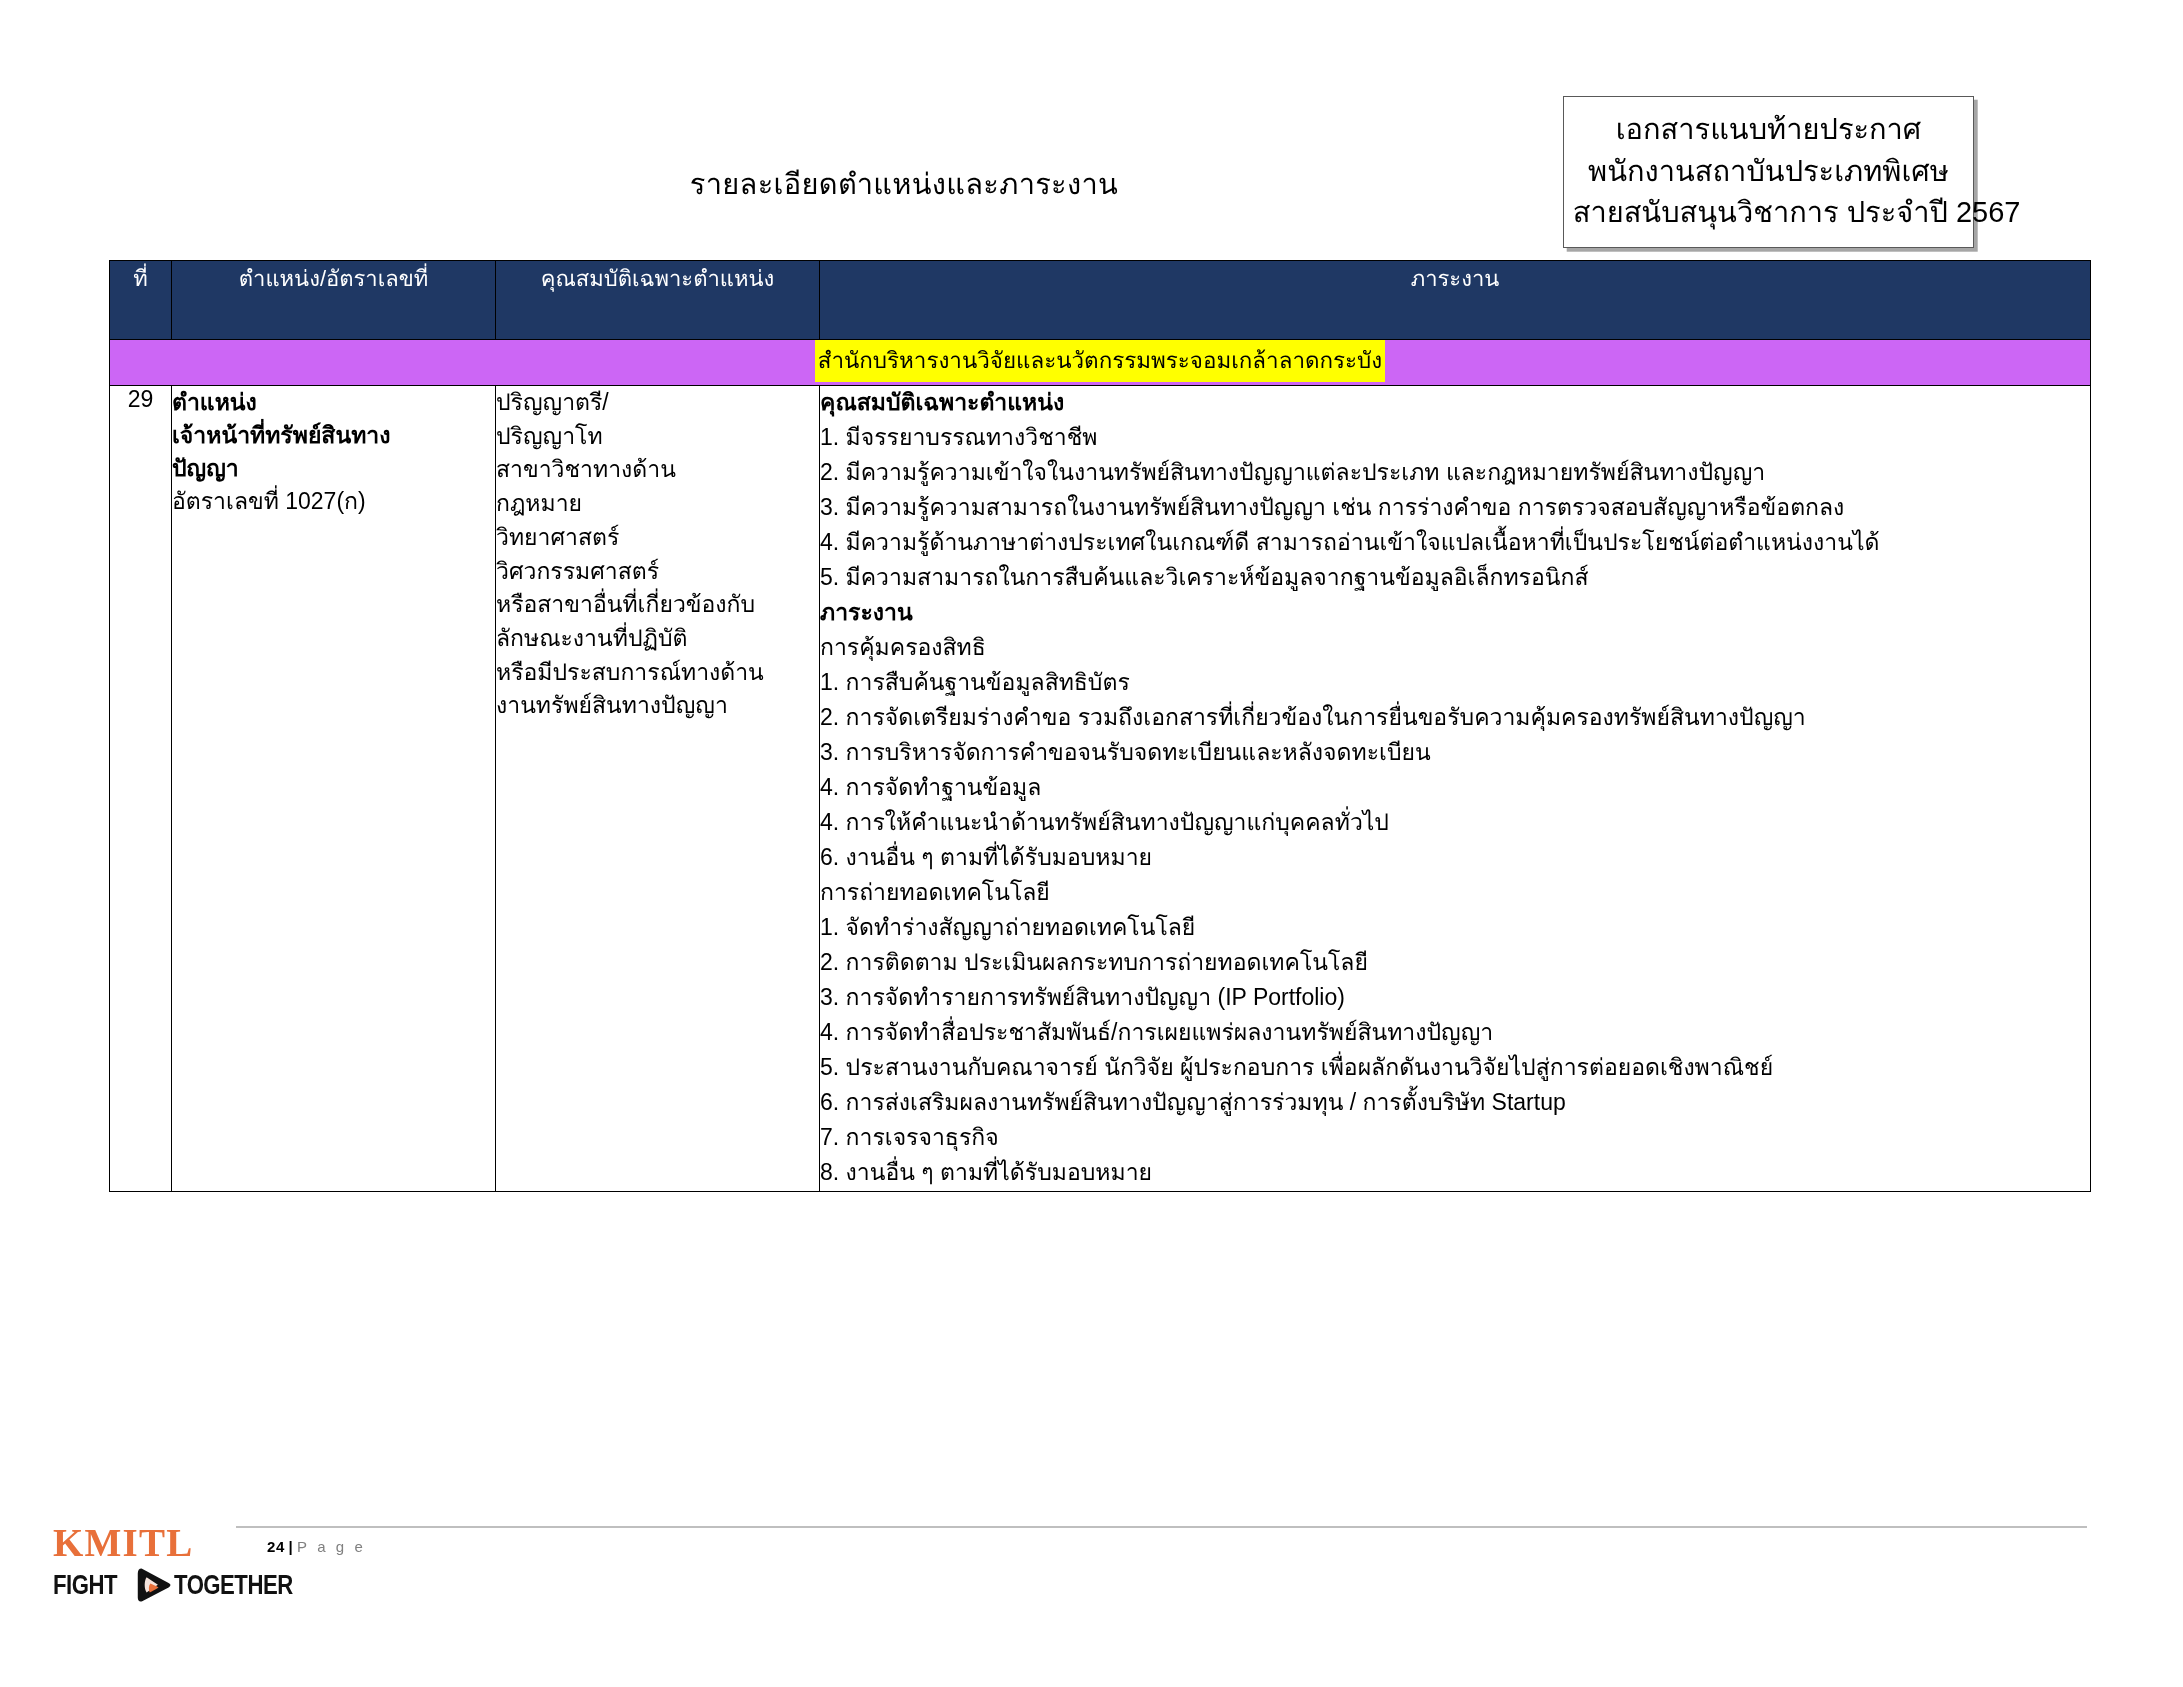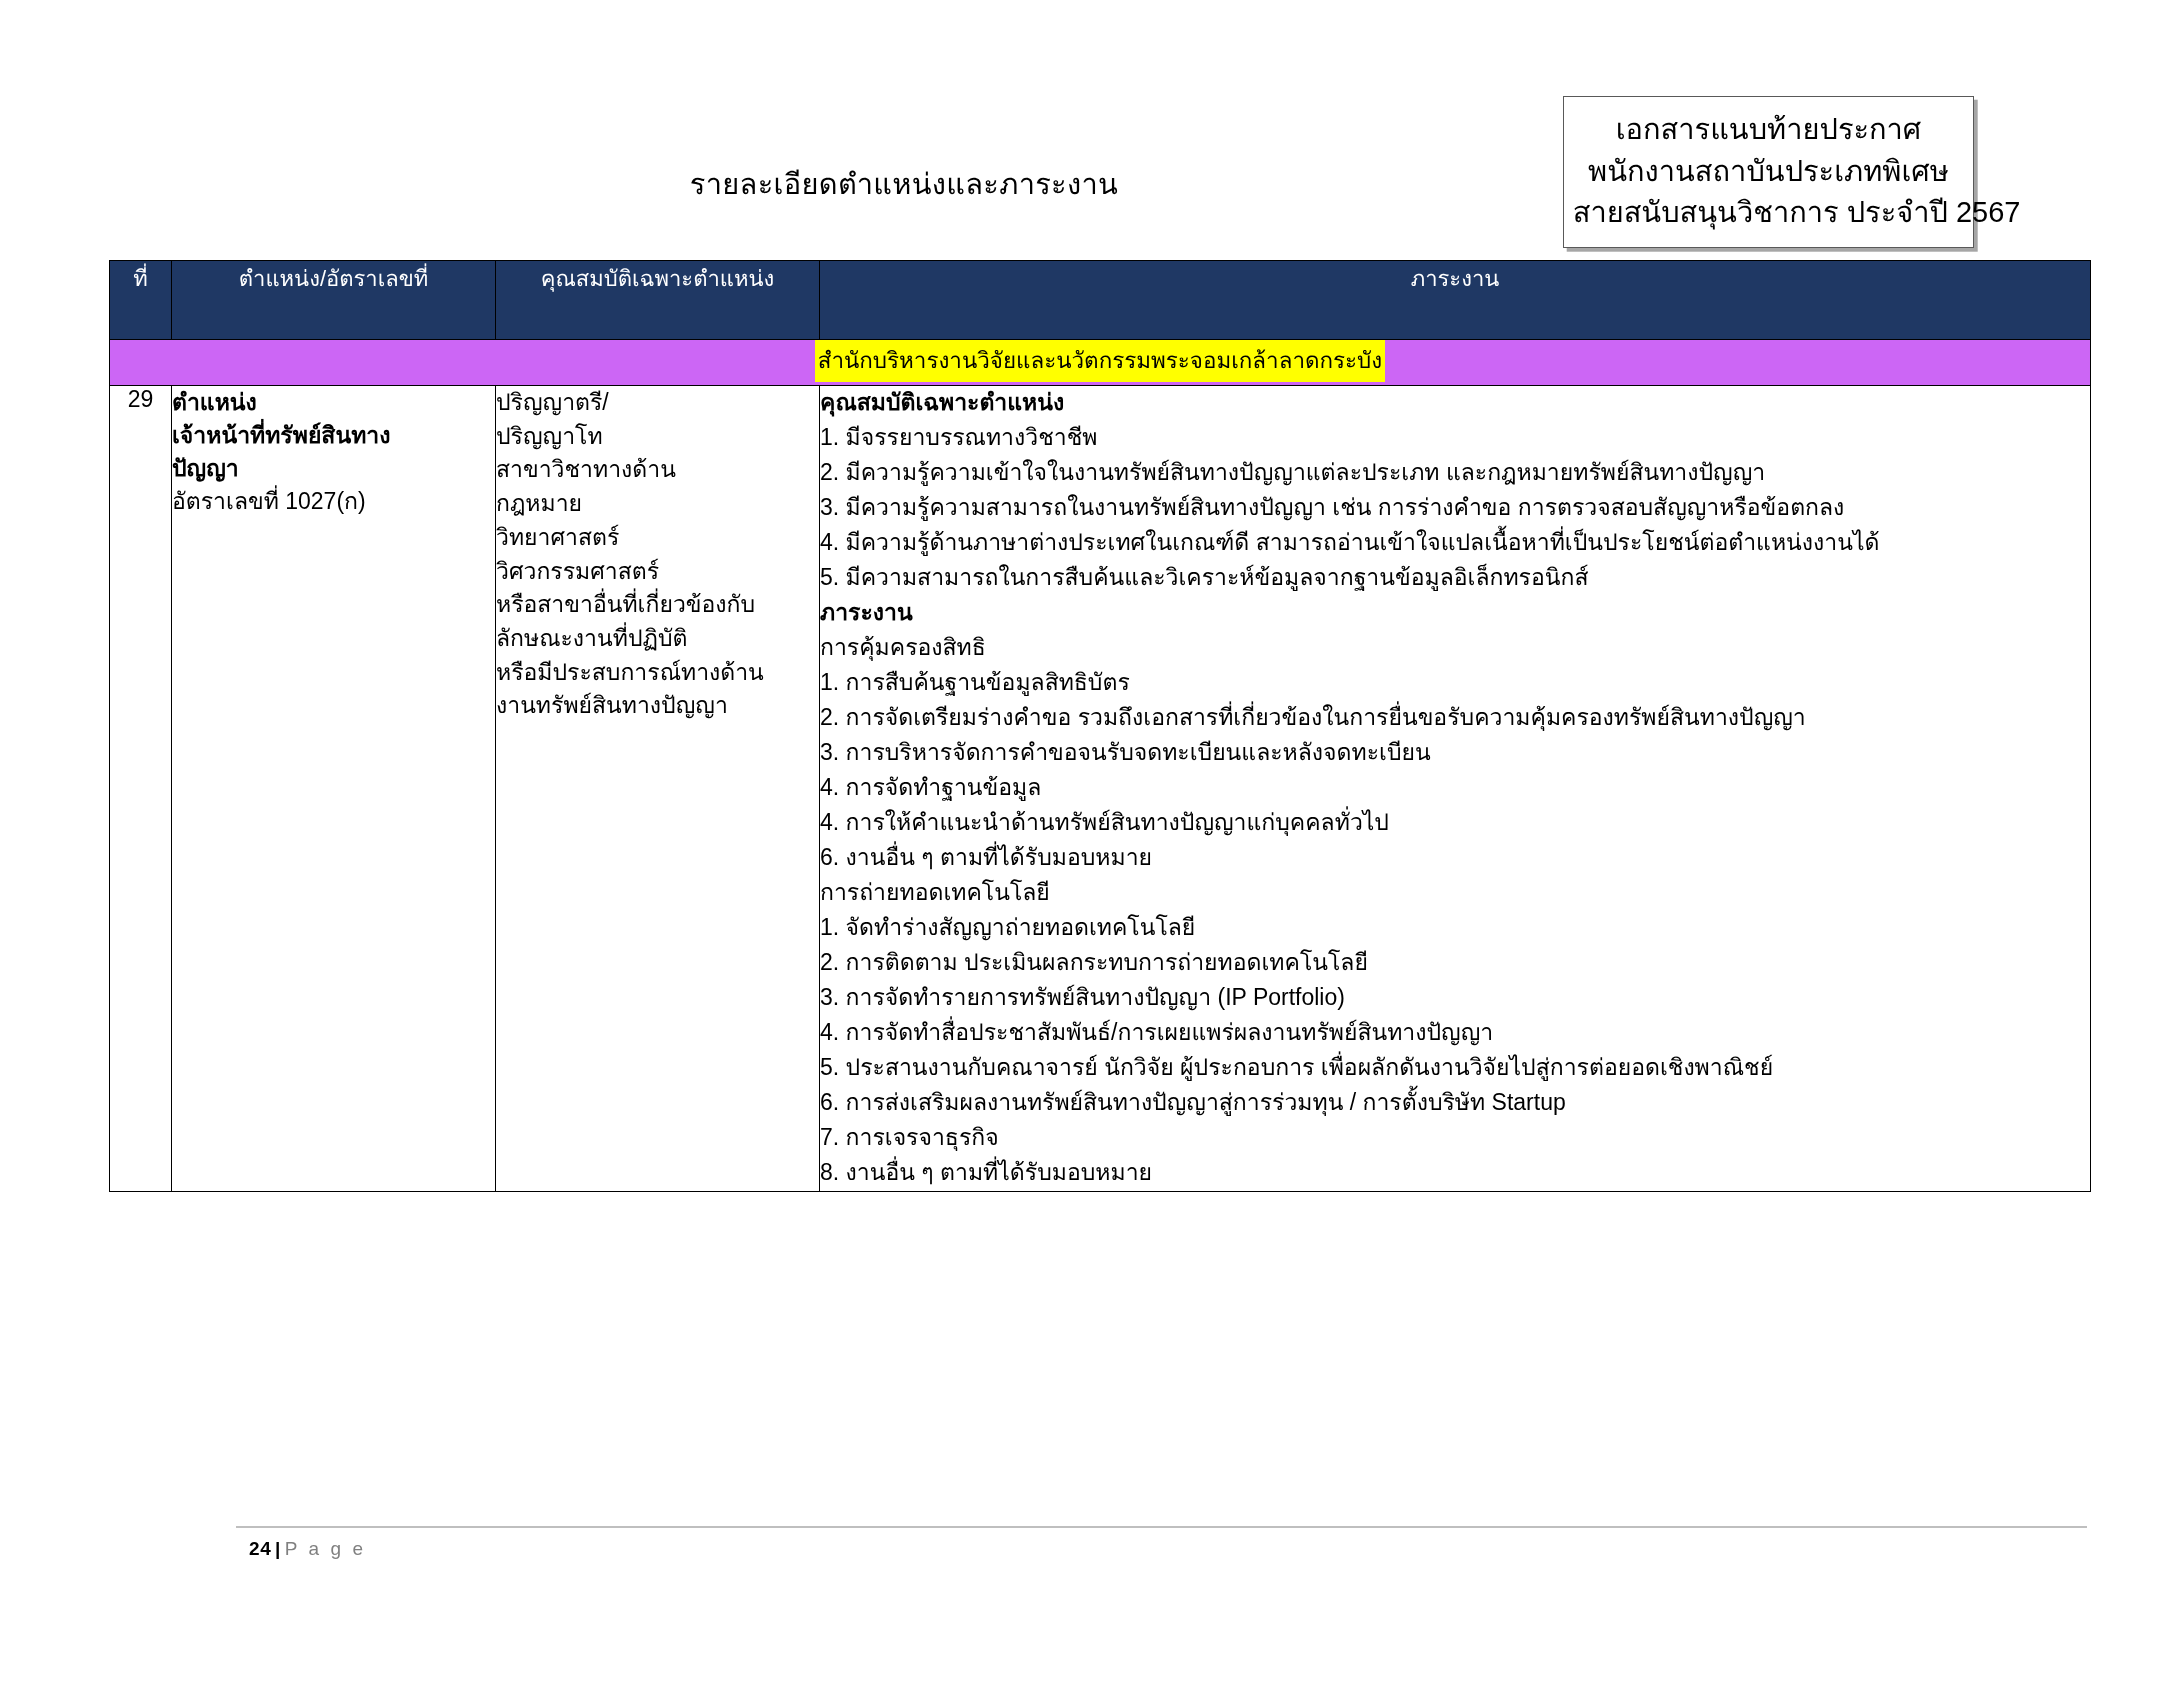--- a/index.html
+++ b/index.html
@@ -117,23 +117,23 @@
   .footer-rule {
     position: absolute;
     left: 236px;
     top: 1526px;
     width: 1851px;
     height: 1.9px;
     background: #bfbfbf;
   }
   .page-num {
     position: absolute;
-    left: 249px;
+    left: 267px;
     top: 1538px;
-    font-size: 19px;
+    font-size: 15px;
     letter-spacing: 0.6px;
   }
   .page-num .n { font-weight: bold; color: #000; }
   .page-num .bar { font-weight: bold; color: #000; margin: 0 3.7px; }
   .page-num .w { color: #808080; letter-spacing: 3.1px; }
 
   .logo {
     position: absolute;
     left: 53px;
     top: 1523px;
@@ -257,15 +257,29 @@
       </tr>
     </tbody>
   </table>
 
   <div class="footer-rule"></div>
 
   <div class="page-num">
     <span class="n">24</span><span class="bar">|</span><span class="w">P a g e</span>
   </div>
 
+  <div class="logo">
+    <div class="logo-top">KMITL</div>
+    <div class="logo-bottom">
+      <span class="word">FIGHT</span>
+      <span class="logo-mark">
+        <svg width="39" height="39" viewBox="0 0 62 62" aria-hidden="true">
+          <path d="M12 4 C 8 4, 6 7, 6 12 L 6 50 C 6 55, 9 58, 13 56 L 55 34 C 59 31.5, 59 29, 55 27 Z" fill="#111111"></path>
+          <path d="M20 18 C 26 22, 32 26, 38 30 C 32 34, 26 38, 20 42 C 16 36, 16 24, 20 18 Z" fill="#f4e3dc"></path>
+          <path d="M26 28 C 31 30, 35 32, 39 34 C 34 37, 29 40, 25 42 C 23 38, 23 32, 26 28 Z" fill="#E8703A"></path>
+        </svg>
+      </span>
+      <span class="word">TOGETHER</span>
+    </div>
+  </div>
 
 </div>
 
 
 </body></html>

